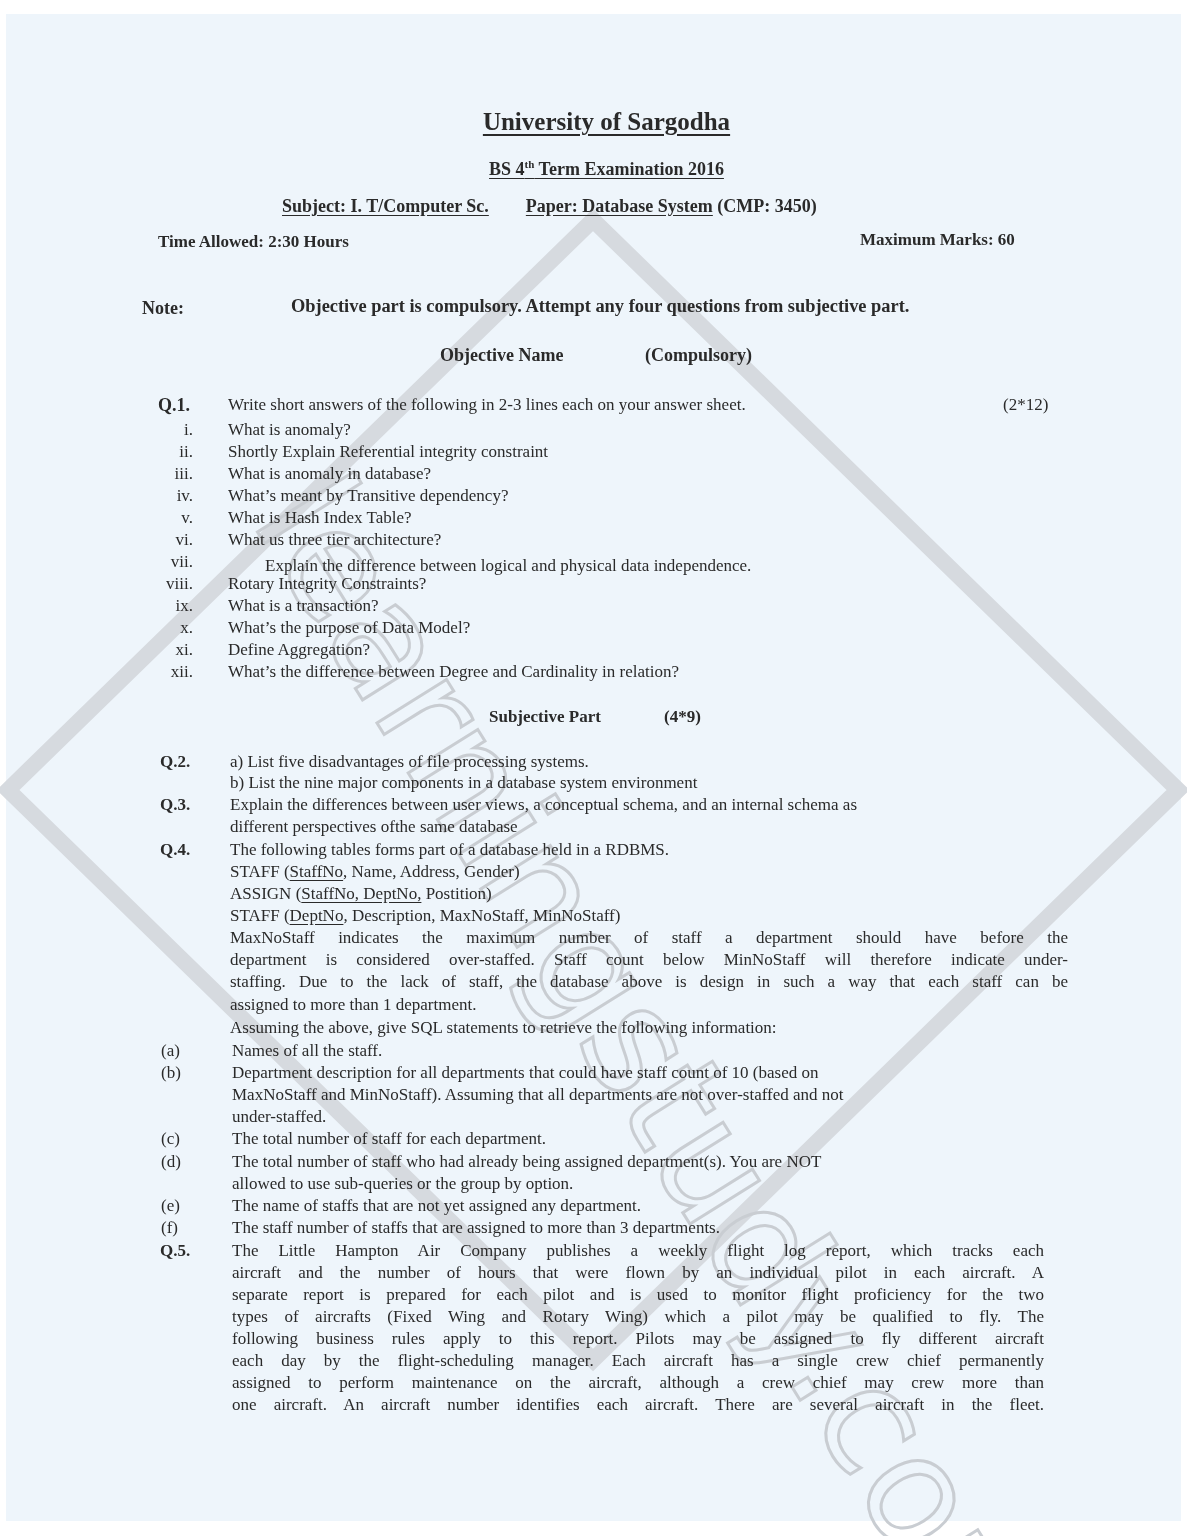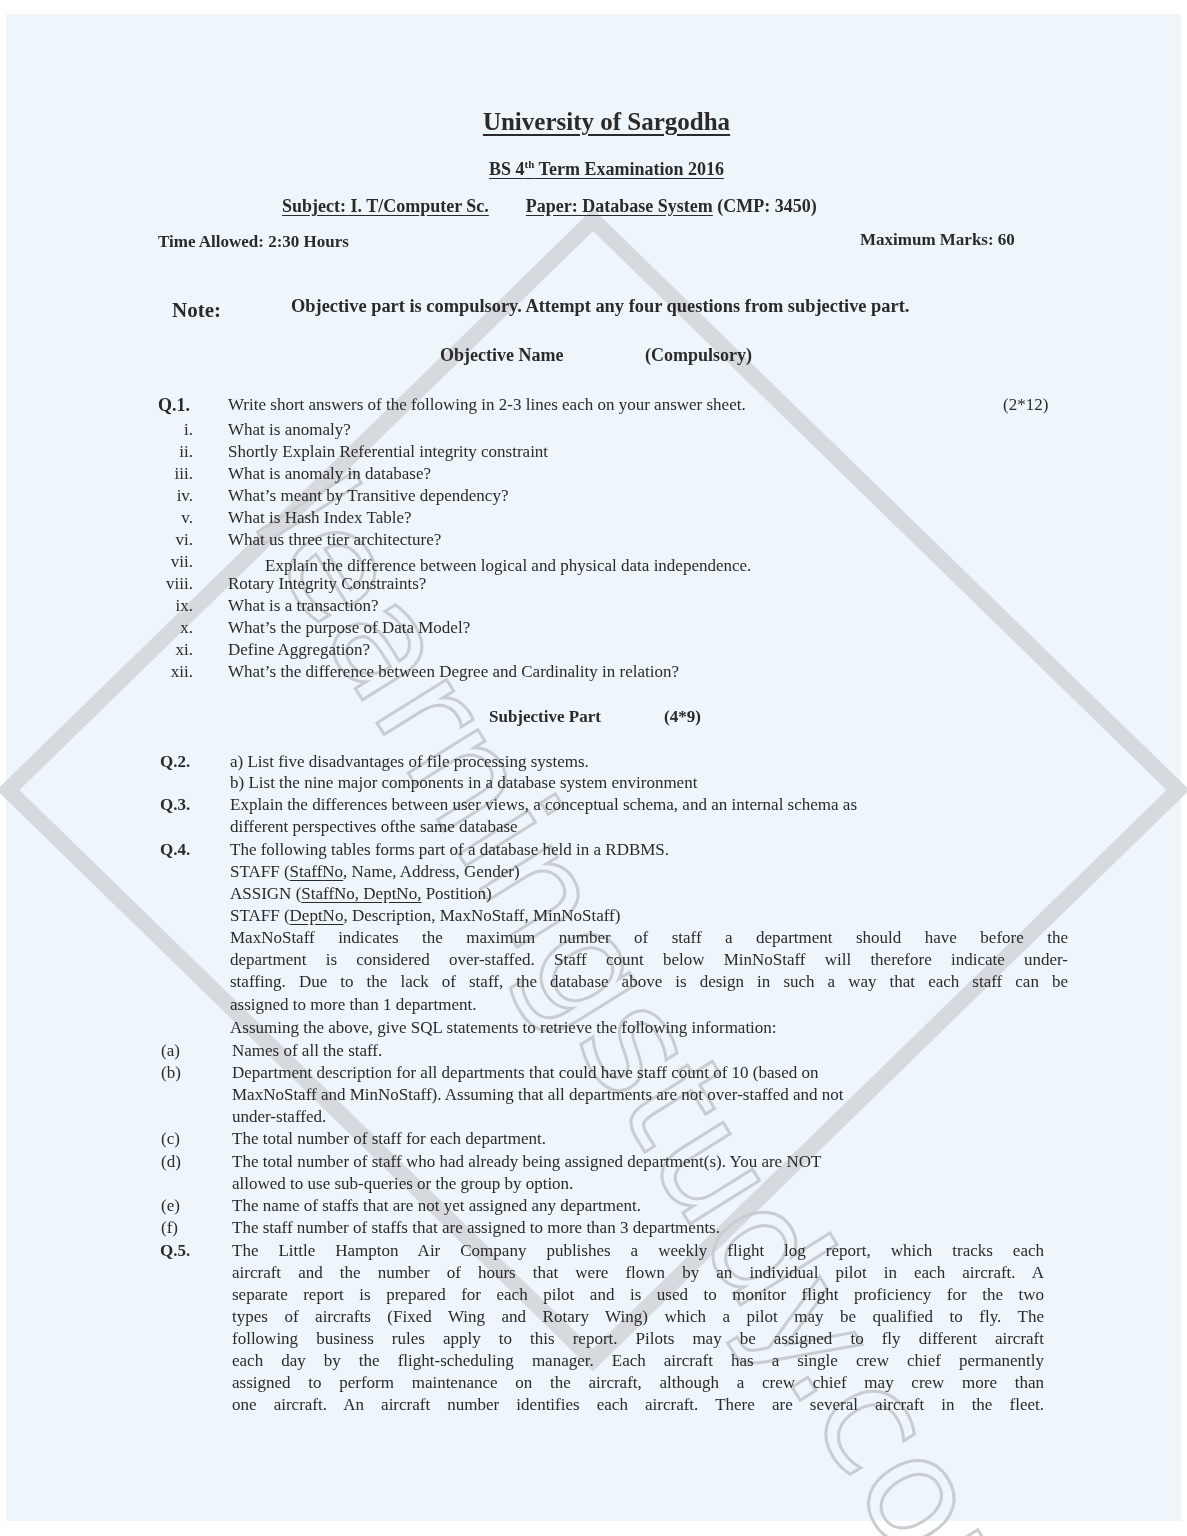--- a/index.html
+++ b/index.html
@@ -37,21 +37,21 @@
 <div class="abs title" style="left:0;width:1213px;text-align:center;top:108px;">University of Sargodha</div>
 <div class="abs sub u" style="left:0;width:1213px;text-align:center;top:158px;"><span>BS 4</span><sup>th</sup><span> Term Examination 2016</span></div>
 <div class="abs sub" style="left:282px;top:196px;">
   <span class="u">Subject: I. T/Computer Sc.</span>
   <span style="display:inline-block;width:28px"></span>
   <span class="u">Paper: Database System</span><span> (CMP: 3450)</span>
 </div>
 <div class="abs b" style="left:158px;top:232px;font-size:17px;">Time Allowed: 2:30 Hours</div>
 <div class="abs b" style="left:860px;top:230px;font-size:17px;">Maximum Marks: 60</div>
 
-<div class="abs b" style="left:172px;top:298px;font-size:21px;">Note:</div>
+<div class="abs b" style="left:142px;top:298px;font-size:18px;">Note:</div>
 <div class="abs b" style="left:291px;top:296px;font-size:18.4px;">Objective part is compulsory. Attempt any four questions from subjective part.</div>
 
 <div class="abs b" style="left:440px;top:345px;font-size:18px;">Objective Name</div>
 <div class="abs b" style="left:645px;top:345px;font-size:18px;">(Compulsory)</div>
 
 <div class="qn" style="left:158px;top:395px;font-size:18px;">Q.1.</div>
 <div class="line" style="left:228px;top:395px;">Write short answers of the following in 2-3 lines each on your answer sheet.</div>
 <div class="line" style="left:1003px;top:395px;">(2*12)</div>
 
 <div>

